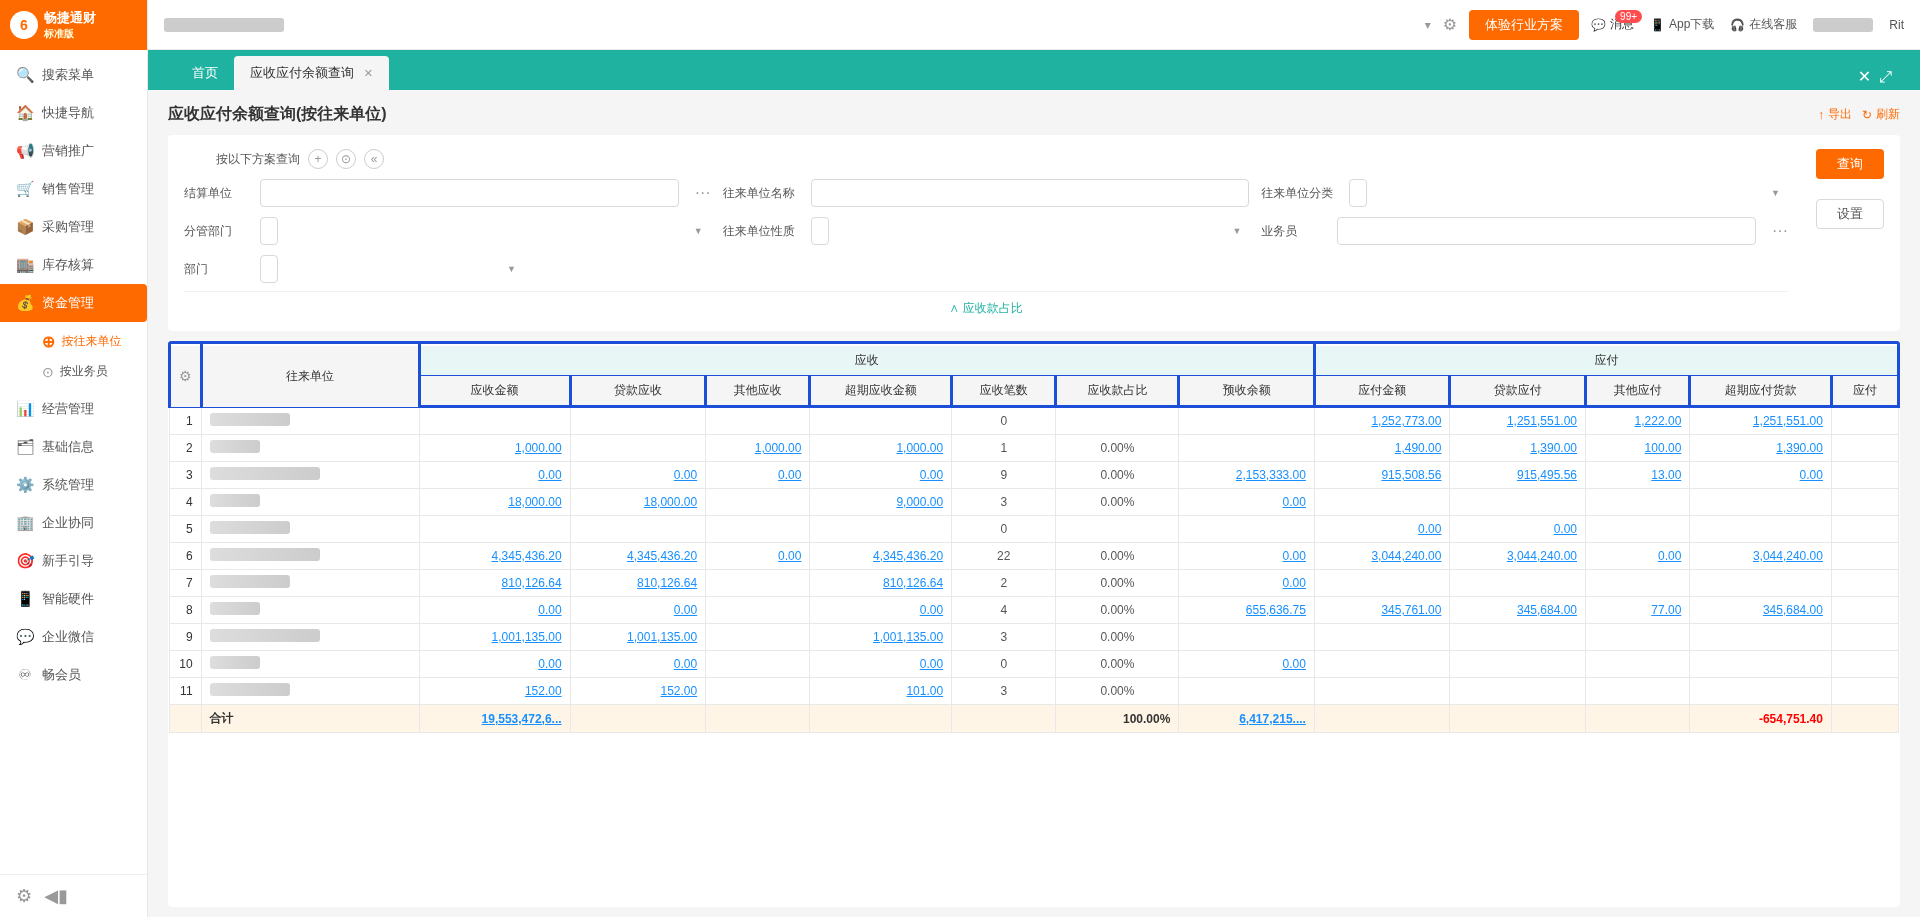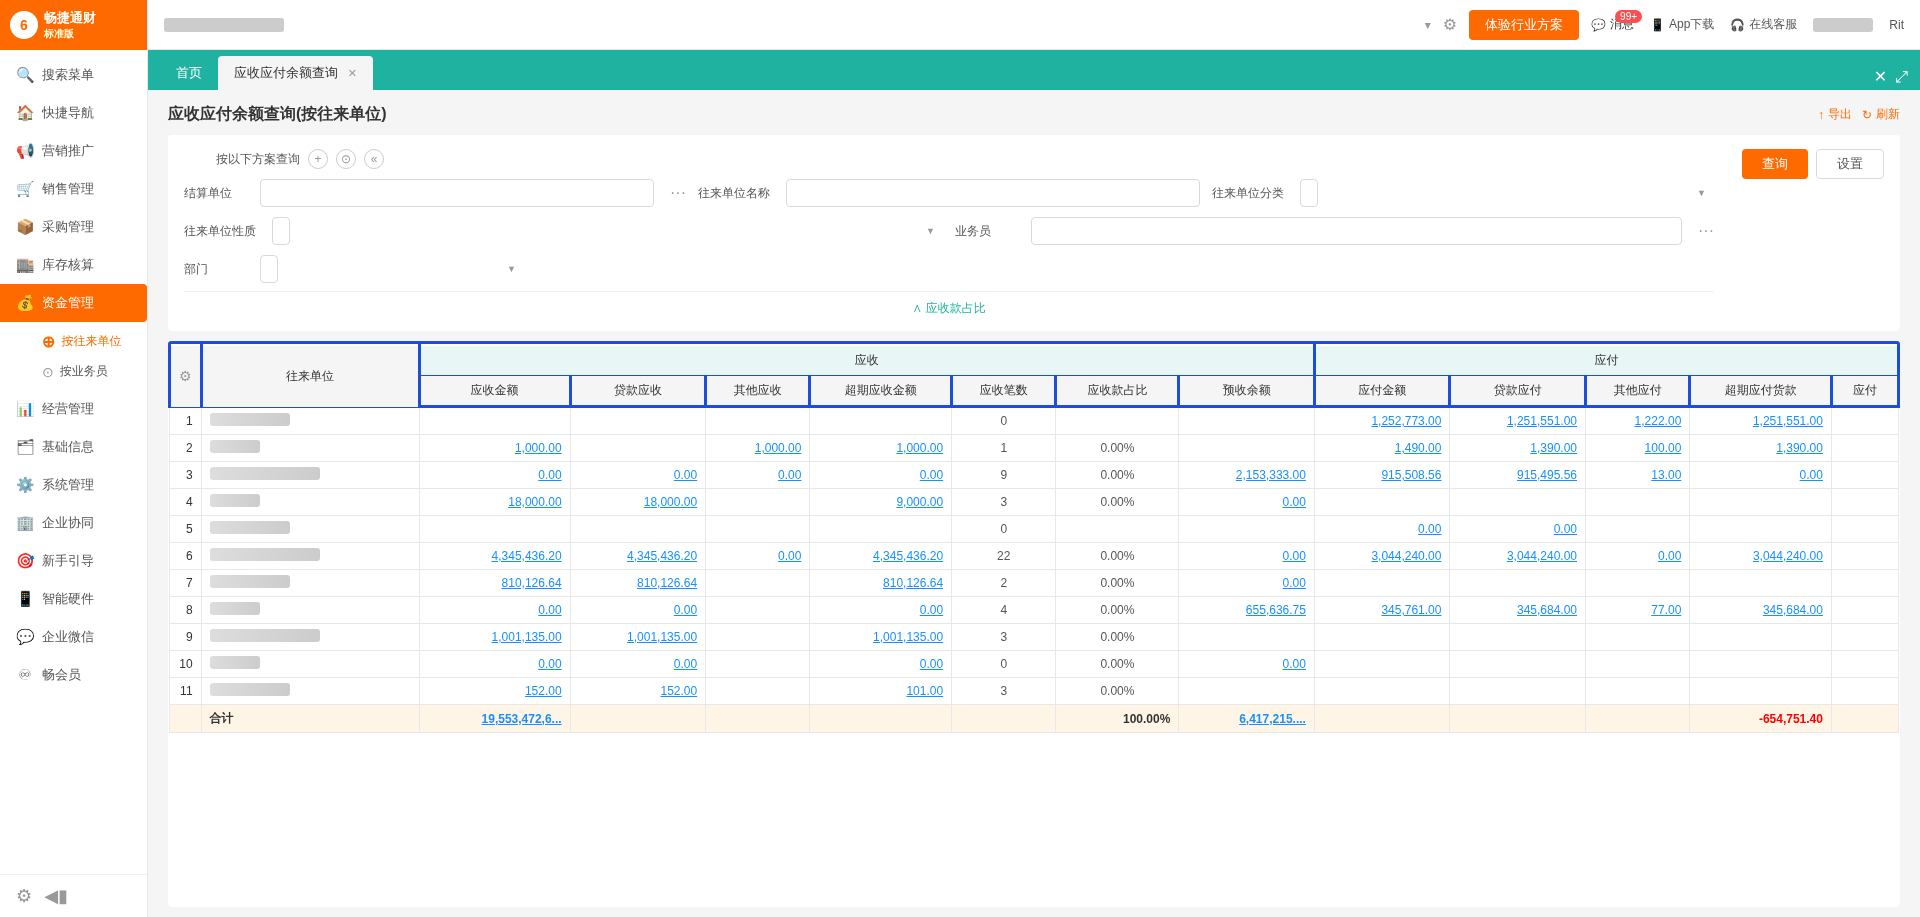--- a/index.html
+++ b/index.html
@@ -27,21 +27,21 @@
     .topbar-arrow { color: #999; font-size: 12px; cursor: pointer; }
     .topbar-gear { color: #999; font-size: 16px; cursor: pointer; }
     .topbar-btn { background: #ff6a00; color: #fff; border: none; padding: 6px 16px; border-radius: 4px; cursor: pointer; font-size: 13px; }
     .topbar-right { display: flex; align-items: center; gap: 16px; }
     .topbar-msg { display: flex; align-items: center; gap: 4px; cursor: pointer; position: relative; }
     .topbar-msg .badge { background: #ff4d4f; color: #fff; border-radius: 10px; font-size: 10px; padding: 1px 5px; position: absolute; top: -6px; right: -8px; }
     .topbar-link { display: flex; align-items: center; gap: 4px; cursor: pointer; color: #555; font-size: 12px; }
     .topbar-user { background: #ccc; border-radius: 3px; height: 14px; width: 60px; }
 
     
-    .tabbar { height: 40px; background: #20b2a0; display: flex; align-items: flex-end; padding: 0 12px; flex-shrink: 0; gap: 0; }
+    .tabbar { height: 40px; background: #20b2a0; display: flex; align-items: flex-end; padding: 0 28px; flex-shrink: 0; gap: 0; }
     .tab { padding: 8px 16px; font-size: 13px; cursor: pointer; border-radius: 4px 4px 0 0; color: rgba(255,255,255,0.8); }
     .tab.active { background: #f5f5f5; color: #333; }
     .tab .tab-close { margin-left: 6px; color: #999; font-size: 11px; }
     .tab-home { color: #fff; }
 
     
     .content { flex: 1; background: #f5f5f5; overflow: hidden; display: flex; flex-direction: column; }
     .content-header { padding: 14px 20px 10px; background: #f5f5f5; display: flex; align-items: center; justify-content: space-between; }
     .page-title { font-size: 16px; font-weight: bold; color: #333; }
     .header-actions { display: flex; gap: 10px; align-items: center; }
@@ -59,21 +59,21 @@
     .filter-input { flex: 1; height: 28px; border: 1px solid #d9d9d9; border-radius: 4px; padding: 0 8px; font-size: 12px; color: #333; background: #fff; }
     .filter-select { flex: 1; height: 28px; border: 1px solid #d9d9d9; border-radius: 4px; padding: 0 8px; font-size: 12px; color: #333; background: #fff; appearance: none; cursor: pointer; }
     .filter-select-wrap { flex: 1; position: relative; }
     .filter-select-wrap::after { content: '▼'; position: absolute; right: 8px; top: 50%; transform: translateY(-50%); font-size: 9px; color: #999; pointer-events: none; }
     .filter-dots { color: #999; font-size: 16px; cursor: pointer; }
     .filter-collapse { color: #20b2a0; font-size: 12px; cursor: pointer; text-align: center; margin-top: 8px; padding-top: 8px; border-top: 1px solid #f0f0f0; }
 
     .query-btn { background: #ff6a00; color: #fff; border: none; padding: 6px 20px; border-radius: 4px; cursor: pointer; font-size: 13px; white-space: nowrap; }
     .set-btn { background: #fff; color: #555; border: 1px solid #d9d9d9; padding: 5px 20px; border-radius: 4px; cursor: pointer; font-size: 13px; white-space: nowrap; }
 
-    .filter-btn-group { display: flex; flex-direction: row; gap: 8px; margin-left: 12px; }
+    .filter-btn-group { display: flex; flex-direction: column; gap: 20px; margin-left: 12px; }
 
     
     .sidebar-submenu { padding: 4px 0 4px 32px; }
     .submenu-item { display: flex; align-items: center; padding: 6px 10px; cursor: pointer; color: #ff6a00; font-size: 12px; gap: 6px; }
     .submenu-item.secondary { color: #555; }
 
     
     .table-wrap { flex: 1; background: #fff; margin: 0 20px 10px; border-radius: 4px; overflow: auto; }
     .data-table { width: 100%; border-collapse: collapse; font-size: 12px; }
     .data-table th { background: #f5f5f5; border: 3px solid #1d4ed8; padding: 6px 8px; color: #333; font-weight: normal; text-align: center; white-space: nowrap; position: sticky; top: 3px; z-index: 2; }
@@ -266,20 +266,26 @@
               </div>
               <div class="filter-group">
                 <span class="filter-field-label">往来单位分类</span>
                 <div class="filter-select-wrap" style="flex:1;">
                   <select class="filter-select"></select>
                 </div>
               </div>
             </div>
 
             <div class="filter-row">
+              <div class="filter-group">
+                <span class="filter-field-label">分管部门</span>
+                <div class="filter-select-wrap" style="flex:1;">
+                  <select class="filter-select"></select>
+                </div>
+              </div>
               <div class="filter-group">
                 <span class="filter-field-label">往来单位性质</span>
                 <div class="filter-select-wrap" style="flex:1;">
                   <select class="filter-select"></select>
                 </div>
               </div>
               <div class="filter-group">
                 <span class="filter-field-label">业务员</span>
                 <input class="filter-input" type="text" style="flex: 1 1 0%;">
                 <span class="filter-dots">···</span>

